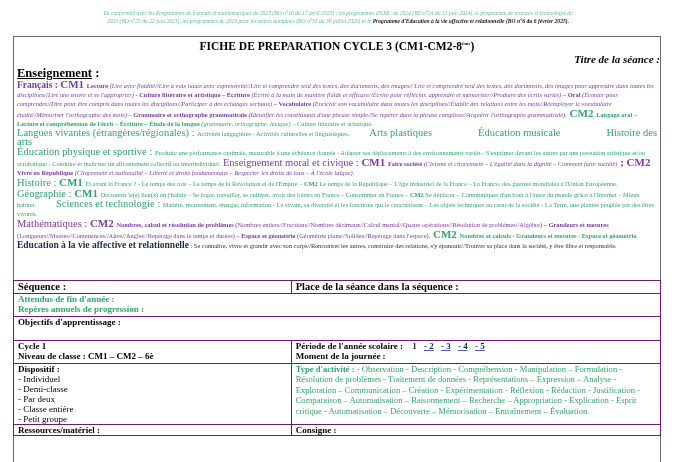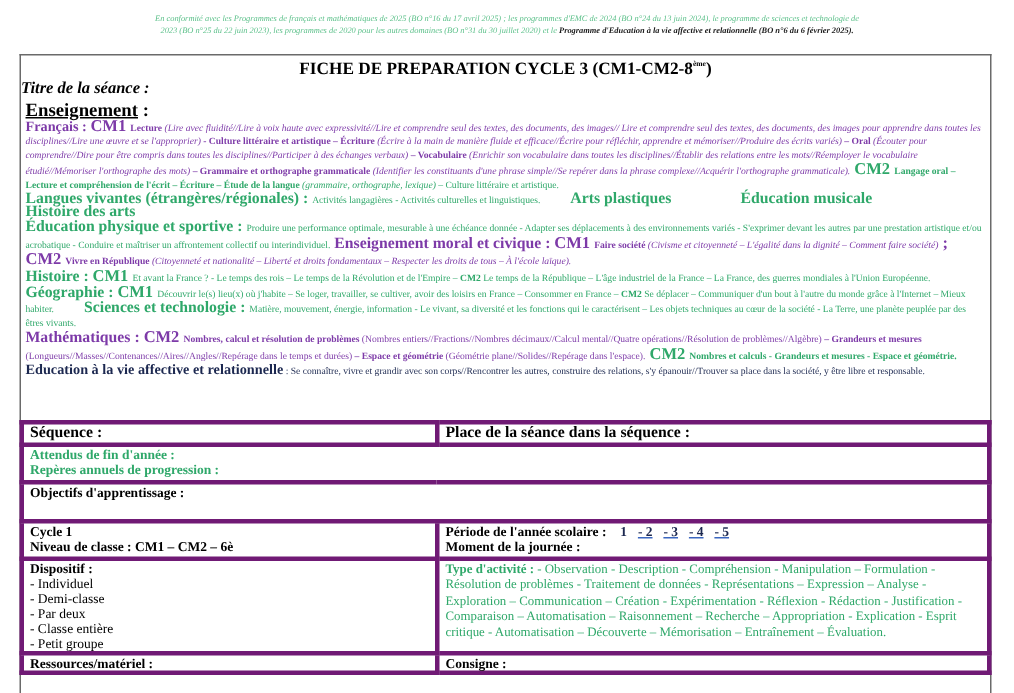--- a/index.html
+++ b/index.html
@@ -2,36 +2,36 @@
 <html><head>
   <meta charset="utf-8">
   <style>
     html, body { margin: 0; padding: 0; background: #ffffff; }
     body { width: 676px; height: 462px; overflow: hidden; position: relative; font-family: "Liberation Serif", serif; color: #000; }
     .header-note { position: absolute; left: 0; top: 9px; width: 676px; text-align: center; font-size: 5.6px; line-height: 8px; font-style: italic; color: #5cc08a; }
     .header-note b { color: #1a1a1a; font-weight: bold; }
     .frame { position: absolute; left: 13px; top: 36px; width: 648px; height: 426px; border: 1px solid #6a6a6a; border-bottom: none; box-sizing: border-box; }
     .title-main { position: absolute; left: 0; top: 3px; width: 100%; text-align: center; font-weight: bold; font-size: 11.5px; letter-spacing: 0px; }
     .title-main sup { font-size: 5px; }
-    .title-sub { position: absolute; left: 0; top: 16px; width: 100%; text-align: left; font-weight: bold; font-style: italic; font-size: 11px; }
+    .title-sub { position: absolute; left: 0; top: 16px; width: 100%; text-align: right; font-weight: bold; font-style: italic; font-size: 11px; }
     .ens-block { position: absolute; left: 3px; top: 29px; width: 640px; font-size: 6.4px; line-height: 8.9px; }
     .ens-title { font-weight: bold; font-size: 12.5px; line-height: 14px; }
     .ens-title u { text-decoration: underline; }
     .purple { color: #7d3aa8; }
     .green { color: #2fa86a; }
     .dark { color: #1c2850; }
     .subj { font-weight: bold; font-size: 9.5px; }
-    .subj-big { font-weight: bold; font-size: 10.5px; }
+    .subj-big { font-weight: normal; font-size: 10.5px; }
     .lvl { font-weight: bold; font-size: 11px; }
     .it { font-style: italic; }
     .bd { font-weight: bold; }
     .sp { display: inline-block; width: 20px; }
     .sp2 { display: inline-block; width: 46px; }
     table.grid { position: absolute; left: -1px; top: 243px; width: 648px; border-collapse: collapse; font-size: 9px; }
-    table.grid td { border: 3px solid #701a75; vertical-align: top; padding: 0 4px; font-weight: bold; line-height: 10px; }
+    table.grid td { border: 1px solid #701a75; vertical-align: top; padding: 0 4px; font-weight: bold; line-height: 10px; }
     .hdr { font-size: 10.5px; line-height: 12px !important; }
     .g { color: #2fa86a; margin-top: 40px; }
     .period-num { display: inline-block; margin-left: 7px; color: #1c2850; }
     .period-link { display: inline-block; margin-left: 5px; text-decoration: underline; text-decoration-color: #3a66c0; color: #1c2850; }
     .act { color: #2fa86a; font-weight: normal !important; font-size: 8.6px; line-height: 10.4px !important; }
     .act b { font-weight: bold; }
     .disp-row { display: flex; font-weight: normal; flex-direction: column; }
     .disp-row span:first-child { width: 107px; }
   </style>
 </head>

